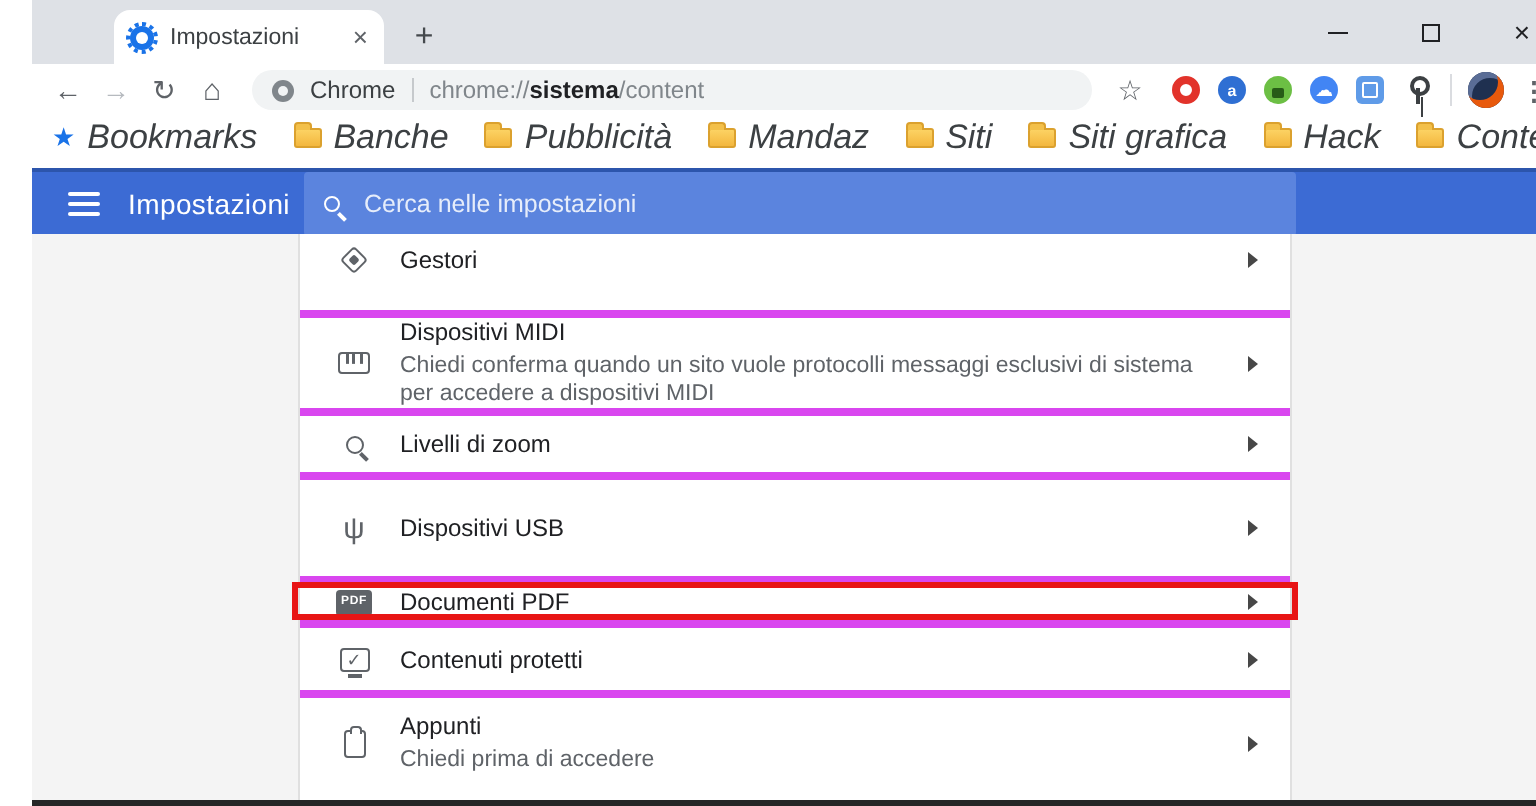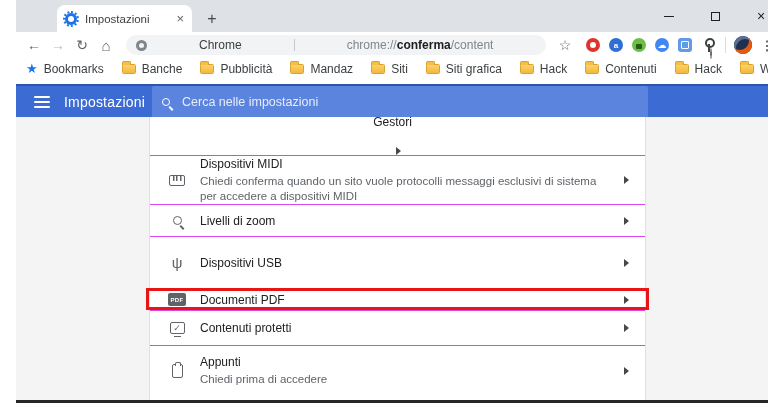--- a/index.html
+++ b/index.html
@@ -24,21 +24,21 @@
   .glyph-max { width:9px; height:9px; border:1px solid #202124; display:block; }
   .glyph-close { font-size:14px; line-height:1; }
 
   
   .toolbar { height:26px; background:#fff; display:flex; align-items:center; padding:0 6px; flex:0 0 auto; }
   .nav-btn { width:24px; height:22px; display:flex; align-items:center; justify-content:center;
              color:#5f6368; font-size:14px; }
   .nav-btn.disabled { color:#b6babf; }
   .home-btn { font-size:15px; }
   .omnibox { height:20px; flex:0 0 auto; width:420px; margin-left:8px; background:#f1f3f4; border-radius:11px;
-             display:flex; align-items:center; padding:0 10px;gap:44px; }
+             display:flex; align-items:center; padding:0 10px; }
   .page-icon { width:11px; height:11px; border-radius:50%; background:#80868b; position:relative; flex:0 0 auto; }
   .page-icon::before { content:""; position:absolute; inset:3px; background:#f1f3f4; border-radius:50%; }
   .omni-label { font-size:12px; color:#3c4043; margin-left:8px; }
   .omni-sep { width:1px; height:12px; background:#c6c9cc; margin:0 8px; }
   .omni-url { font-size:12px; color:#80868b; white-space:nowrap; }
   .omni-url .host { color:#202124; font-weight:bold; }
   .star-btn { font-size:14px; color:#5f6368; margin-left:8px; width:22px; text-align:center; }
   .ext-area { display:flex; align-items:center; gap:9px; margin-left:10px; }
   .ext { width:14px; height:14px; border-radius:50%; position:relative; display:flex; align-items:center; justify-content:center; }
   .ext-red { background:#fff; border:4px solid #e2332b; }
@@ -59,42 +59,42 @@
 
   
   .bookmarks { height:21px; background:#fff; display:flex; align-items:center; padding:0 10px; flex:0 0 auto; }
   .bm { display:flex; align-items:center; margin-right:18px; flex:0 0 auto; }
   .bm-icon { display:flex; align-items:center; justify-content:center; margin-right:6px; }
   .bm-star { color:#1a73e8; font-size:13px; line-height:1; }
   .folder-shape { width:14px; height:10px; background:linear-gradient(#fcd263,#f3b73e); border:1px solid #dba12e;
                   border-radius:1.5px; position:relative; }
   .folder-shape::before { content:""; position:absolute; left:-1px; top:-4px; width:7px; height:3px;
                           background:#f3c04a; border:1px solid #dba12e; border-bottom:none; border-radius:2px 2px 0 0; }
-  .bm-label { font-size:12px; color:#3c4043; white-space:nowrap; }
+  .bm-label { font-size:17px; color:#3c4043; white-space:nowrap;font-style:italic; }
 
   .bar-gap { height:5px; background:#fff; flex:0 0 auto; }
 
   
   .settings-header { height:33px; background:#3c6bd4; border-top:2px solid #2c55ac; display:flex; align-items:center; flex:0 0 auto; }
   .hamburger { width:16px; margin-left:18px; display:flex; flex-direction:column; gap:3px; }
   .hamburger span { display:block; height:2px; background:#fff; border-radius:1px; }
   .sh-title { color:#fff; font-size:14px; margin-left:14px; letter-spacing:0.2px; }
   .search-box { position:absolute; left:136px; width:496px; height:23px; background:#5b84de; border-radius:2px;
                 display:flex; align-items:center; padding:16px 10px; }
   .mag { width:8px; height:8px; border:1.7px solid #fff; border-radius:50%; position:relative; flex:0 0 auto; }
   .mag::after { content:""; position:absolute; width:1.8px; height:5px; background:#fff; left:7px; top:7px; transform:rotate(-45deg); }
   .search-ph { color:rgba(255,255,255,0.85); font-size:12.5px; margin-left:12px; }
 
   
   .content { position:relative; flex:1 1 auto; background:#f4f4f4; overflow:hidden; }
   .card { position:absolute; left:133px; width:497px; top:0; bottom:0; background:#fff;
           border-left:1px solid #e0e0e0; border-right:1px solid #e0e0e0; }
   .rows { margin-top:-12px; }
-  .row { position:relative; display:flex; align-items:center; padding:0 16px 0 17px; border-top:1px solid #d946ef; }
-  .row:first-child { border-top:none;flex-direction:column; }
+  .row { position:relative; display:flex; align-items:center; padding:0 16px 0 17px; border-top:4px solid #d946ef; }
+  .row:first-child { border-top:none; }
   .h50 { height:50px; } .h49 { height:49px; } .h32 { height:32px; } .h52 { height:52px; }
   .h34 { height:22px; } .h35 { height:35px; }
   .row-icon { width:20px; flex:0 0 auto; display:flex; align-items:center; justify-content:center; color:#5f6368; }
   .row-text { margin-left:13px; flex:1 1 auto; min-width:0; padding-right:24px; }
   .row-title { font-size:12px; color:#202124; line-height:14px; }
   .row-sub { font-size:11.5px; color:#5f6368; line-height:14.5px; margin-top:3px; }
   .arrow { flex:0 0 auto; width:0; height:0; border-left:5px solid #474747;
            border-top:4px solid transparent; border-bottom:4px solid transparent; }
   .row.hl::after { content:""; position:absolute; left:-4px; right:-4px; top:-1px; bottom:0;
                    border:3px solid #e81515; pointer-events:none; }
@@ -154,21 +154,21 @@
 
   <div class="toolbar">
     <div class="nav-btn">←</div>
     <div class="nav-btn disabled">→</div>
     <div class="nav-btn">↻</div>
     <div class="nav-btn home-btn">⌂</div>
     <div class="omnibox">
       <span class="page-icon"></span>
       <span class="omni-label">Chrome</span>
       <span class="omni-sep"></span>
-      <span class="omni-url"><span>chrome://</span><span class="host">conferma</span><span>/content</span></span>
+      <span class="omni-url"><span>chrome://</span><span class="host">sistema</span><span>/content</span></span>
     </div>
     <div class="star-btn">☆</div>
     <div class="ext-area">
       <span class="ext ext-red"></span>
       <span class="ext ext-blue">a</span>
       <span class="ext ext-green"></span>
       <span class="ext ext-cloud">☁</span>
       <span class="ext ext-tag"></span>
       <span class="key-icon"></span>
     </div>

